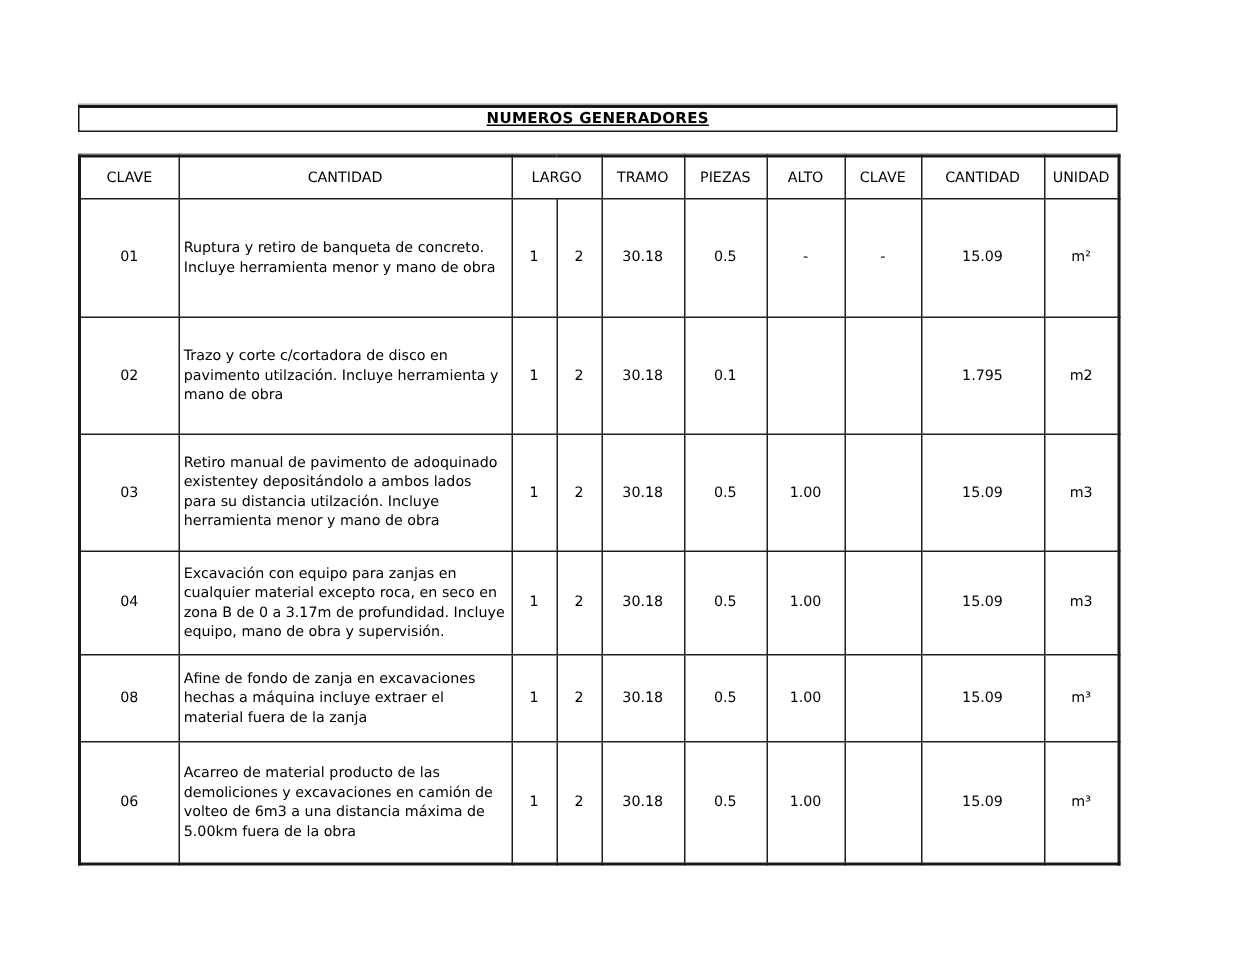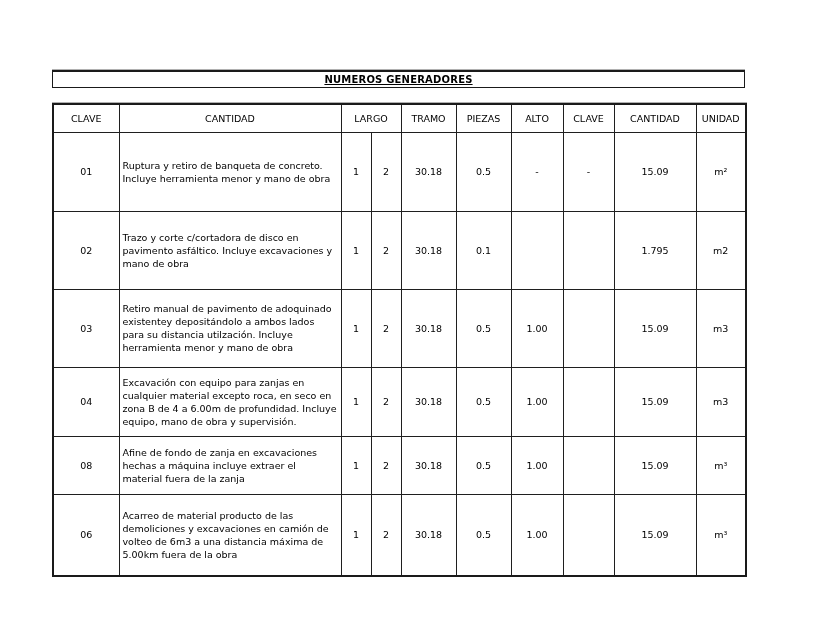--- a/index.html
+++ b/index.html
@@ -120,21 +120,21 @@
         <td>30.18</td>
         <td>0.5</td>
         <td>-</td>
         <td>-</td>
         <td>15.09</td>
         <td>m²</td>
       </tr>
 
       <tr class="r1">
         <td>02</td>
-        <td class="concepto">Trazo y corte c/cortadora de disco en pavimento asfáltico. Incluye excavaciones y mano de obra</td>
+        <td class="concepto">Trazo y corte c/cortadora de disco en pavimento utilzación. Incluye herramienta y mano de obra</td>
         <td>1</td>
         <td>2</td>
         <td>30.18</td>
         <td>0.1</td>
         <td></td>
         <td></td>
         <td>1.795</td>
         <td>m2</td>
       </tr>
 
@@ -146,21 +146,21 @@
         <td>30.18</td>
         <td>0.5</td>
         <td>1.00</td>
         <td></td>
         <td>15.09</td>
         <td>m3</td>
       </tr>
 
       <tr class="r3">
         <td>04</td>
-        <td class="concepto">Excavación con equipo para zanjas en cualquier material excepto roca, en seco en zona B de 4 a 6.00m de profundidad. Incluye equipo, mano de obra y supervisión.</td>
+        <td class="concepto">Excavación con equipo para zanjas en cualquier material excepto roca, en seco en zona B de 0 a 3.17m de profundidad. Incluye equipo, mano de obra y supervisión.</td>
         <td>1</td>
         <td>2</td>
         <td>30.18</td>
         <td>0.5</td>
         <td>1.00</td>
         <td></td>
         <td>15.09</td>
         <td>m3</td>
       </tr>
 

